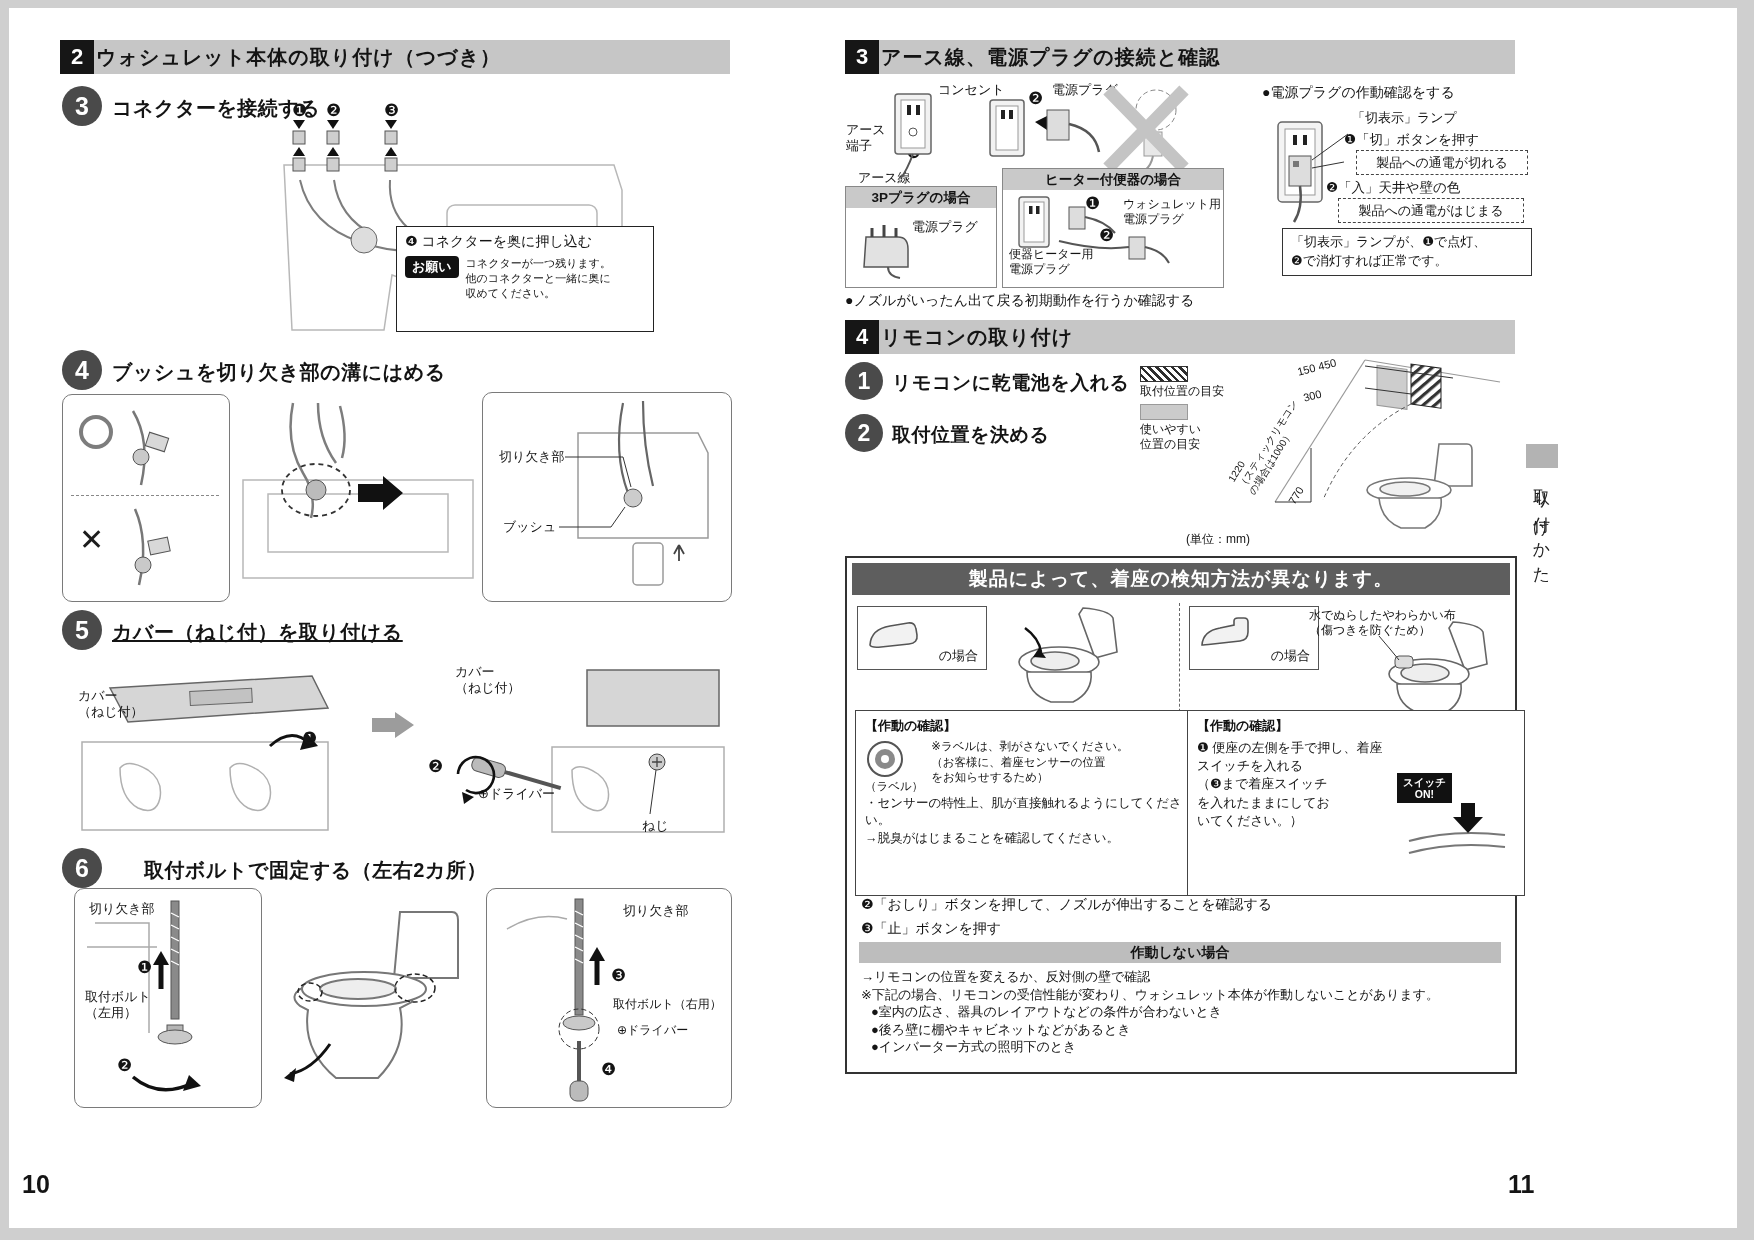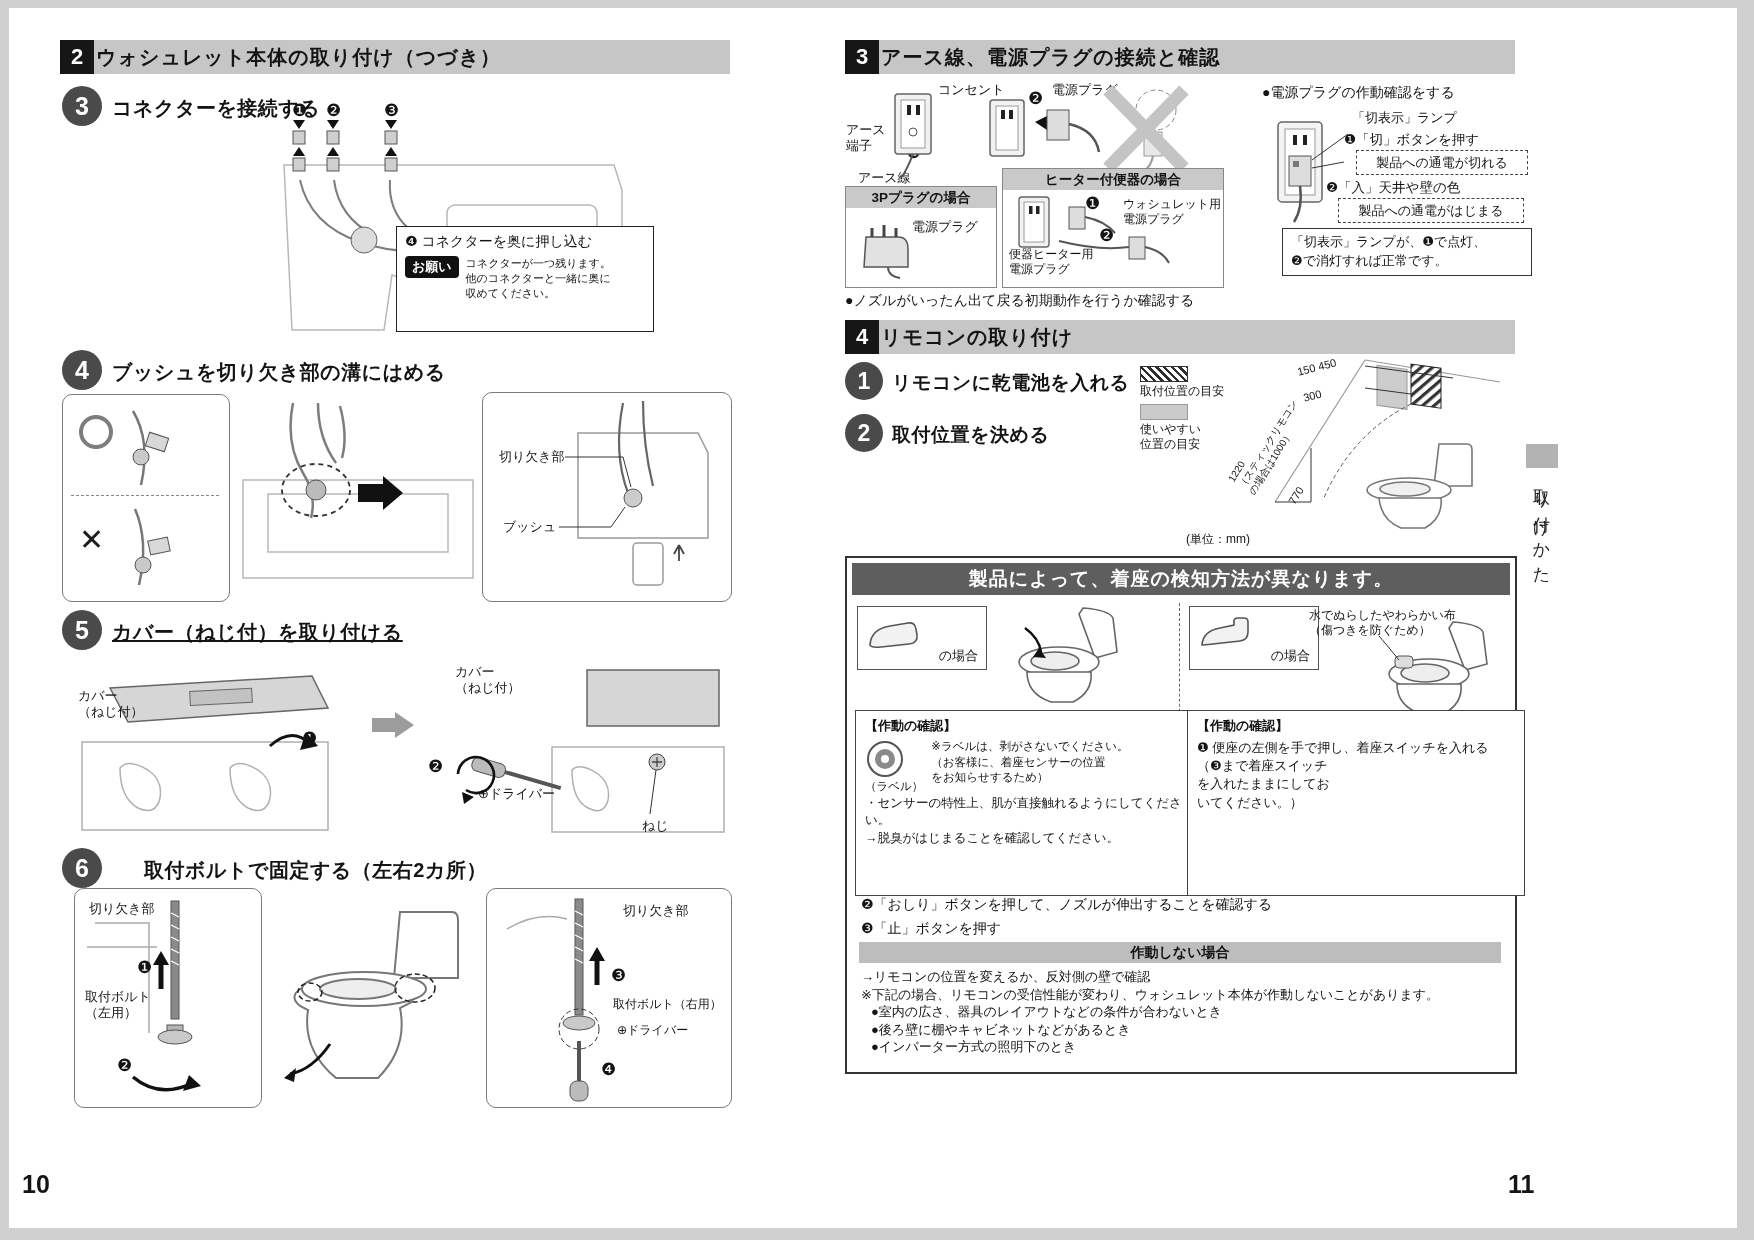--- a/index.html
+++ b/index.html
@@ -496,20 +496,29 @@
       <div class="ib-small">→脱臭がはじまることを確認してください。</div>
     </div>
 
     <div class="innerbox" style="left:340px;top:152px;width:318px;height:172px;">
       <div class="ib-title">【作動の確認】</div>
       <div style="display:flex;gap:6px;">
         <div class="ib-step pre" style="flex:1;">❶ 便座の左側を手で押し、着座スイッチを入れる
 （❸まで着座スイッチ
 を入れたままにしてお
 いてください。）</div>
+        <div style="width:118px;position:relative;">
+          <span class="switchbadge pre" style="position:absolute;left:0;top:34px;">スイッチ
+ON!</span>
+          <svg style="position:absolute;left:8px;top:62px;" width="104" height="64" viewBox="0 0 104 64">
+            <path d="M4 40 q44 -12 96 -6" stroke="#777" stroke-width="2" fill="none"></path>
+            <path d="M4 52 q44 -12 96 -6" stroke="#777" stroke-width="2" fill="none"></path>
+            <polygon points="56,2 70,2 70,16 78,16 63,32 48,16 56,16" fill="#111"></polygon>
+          </svg>
+        </div>
       </div>
     </div>
 
     <div class="lbl" style="left:14px;top:338px;font-size:14px;">❷「おしり」ボタンを押して、ノズルが伸出することを確認する</div>
     <div class="lbl" style="left:14px;top:362px;font-size:14px;">❸「止」ボタンを押す</div>
 
     <div class="failbar" style="left:12px;top:384px;width:642px;height:21px;">作動しない場合</div>
     <ul class="faillist" style="left:14px;top:410px;width:644px;">
       <li>→リモコンの位置を変えるか、反対側の壁で確認</li>
       <li>※下記の場合、リモコンの受信性能が変わり、ウォシュレット本体が作動しないことがあります。</li>

